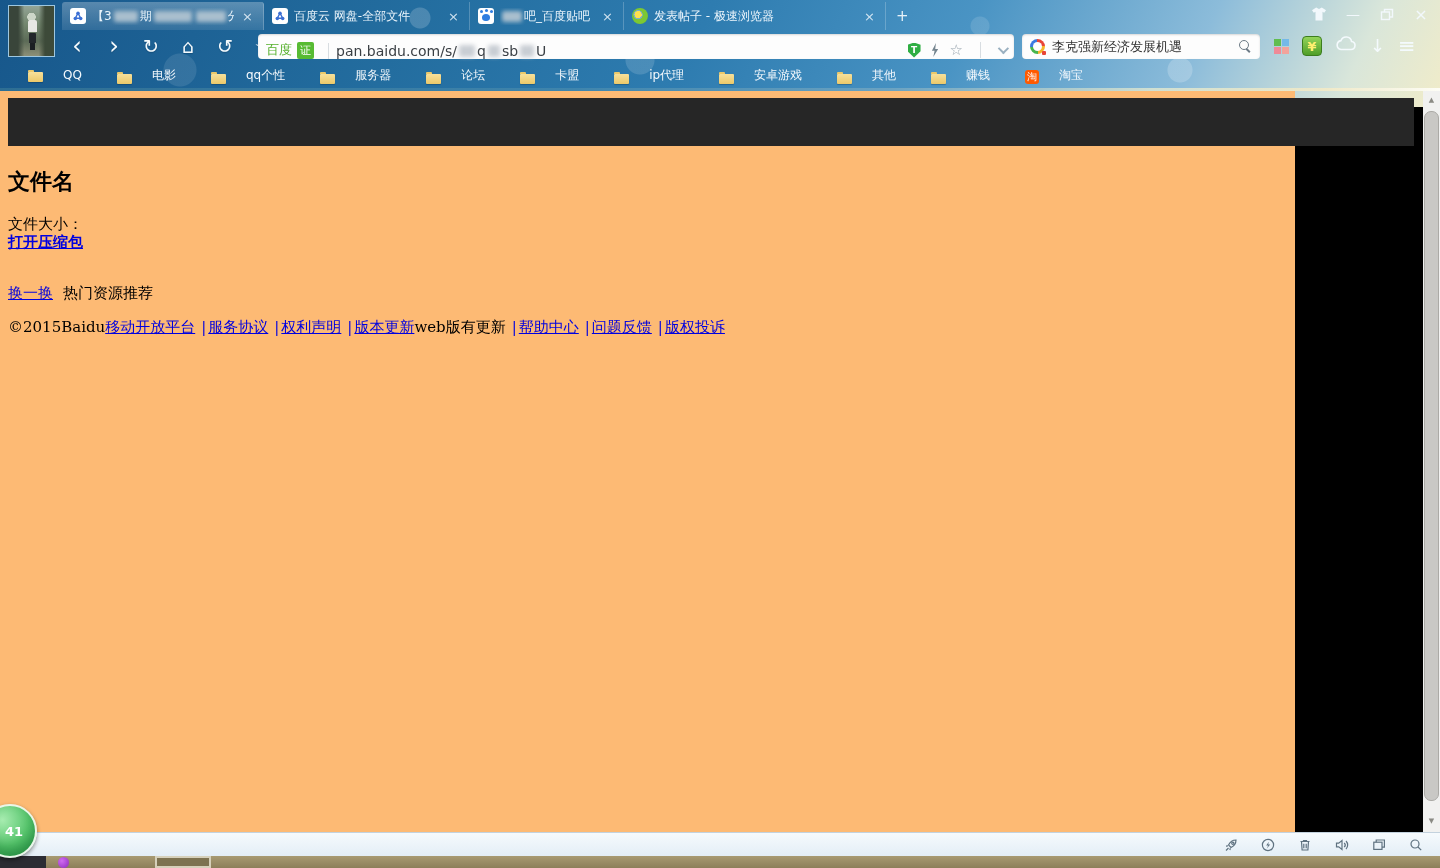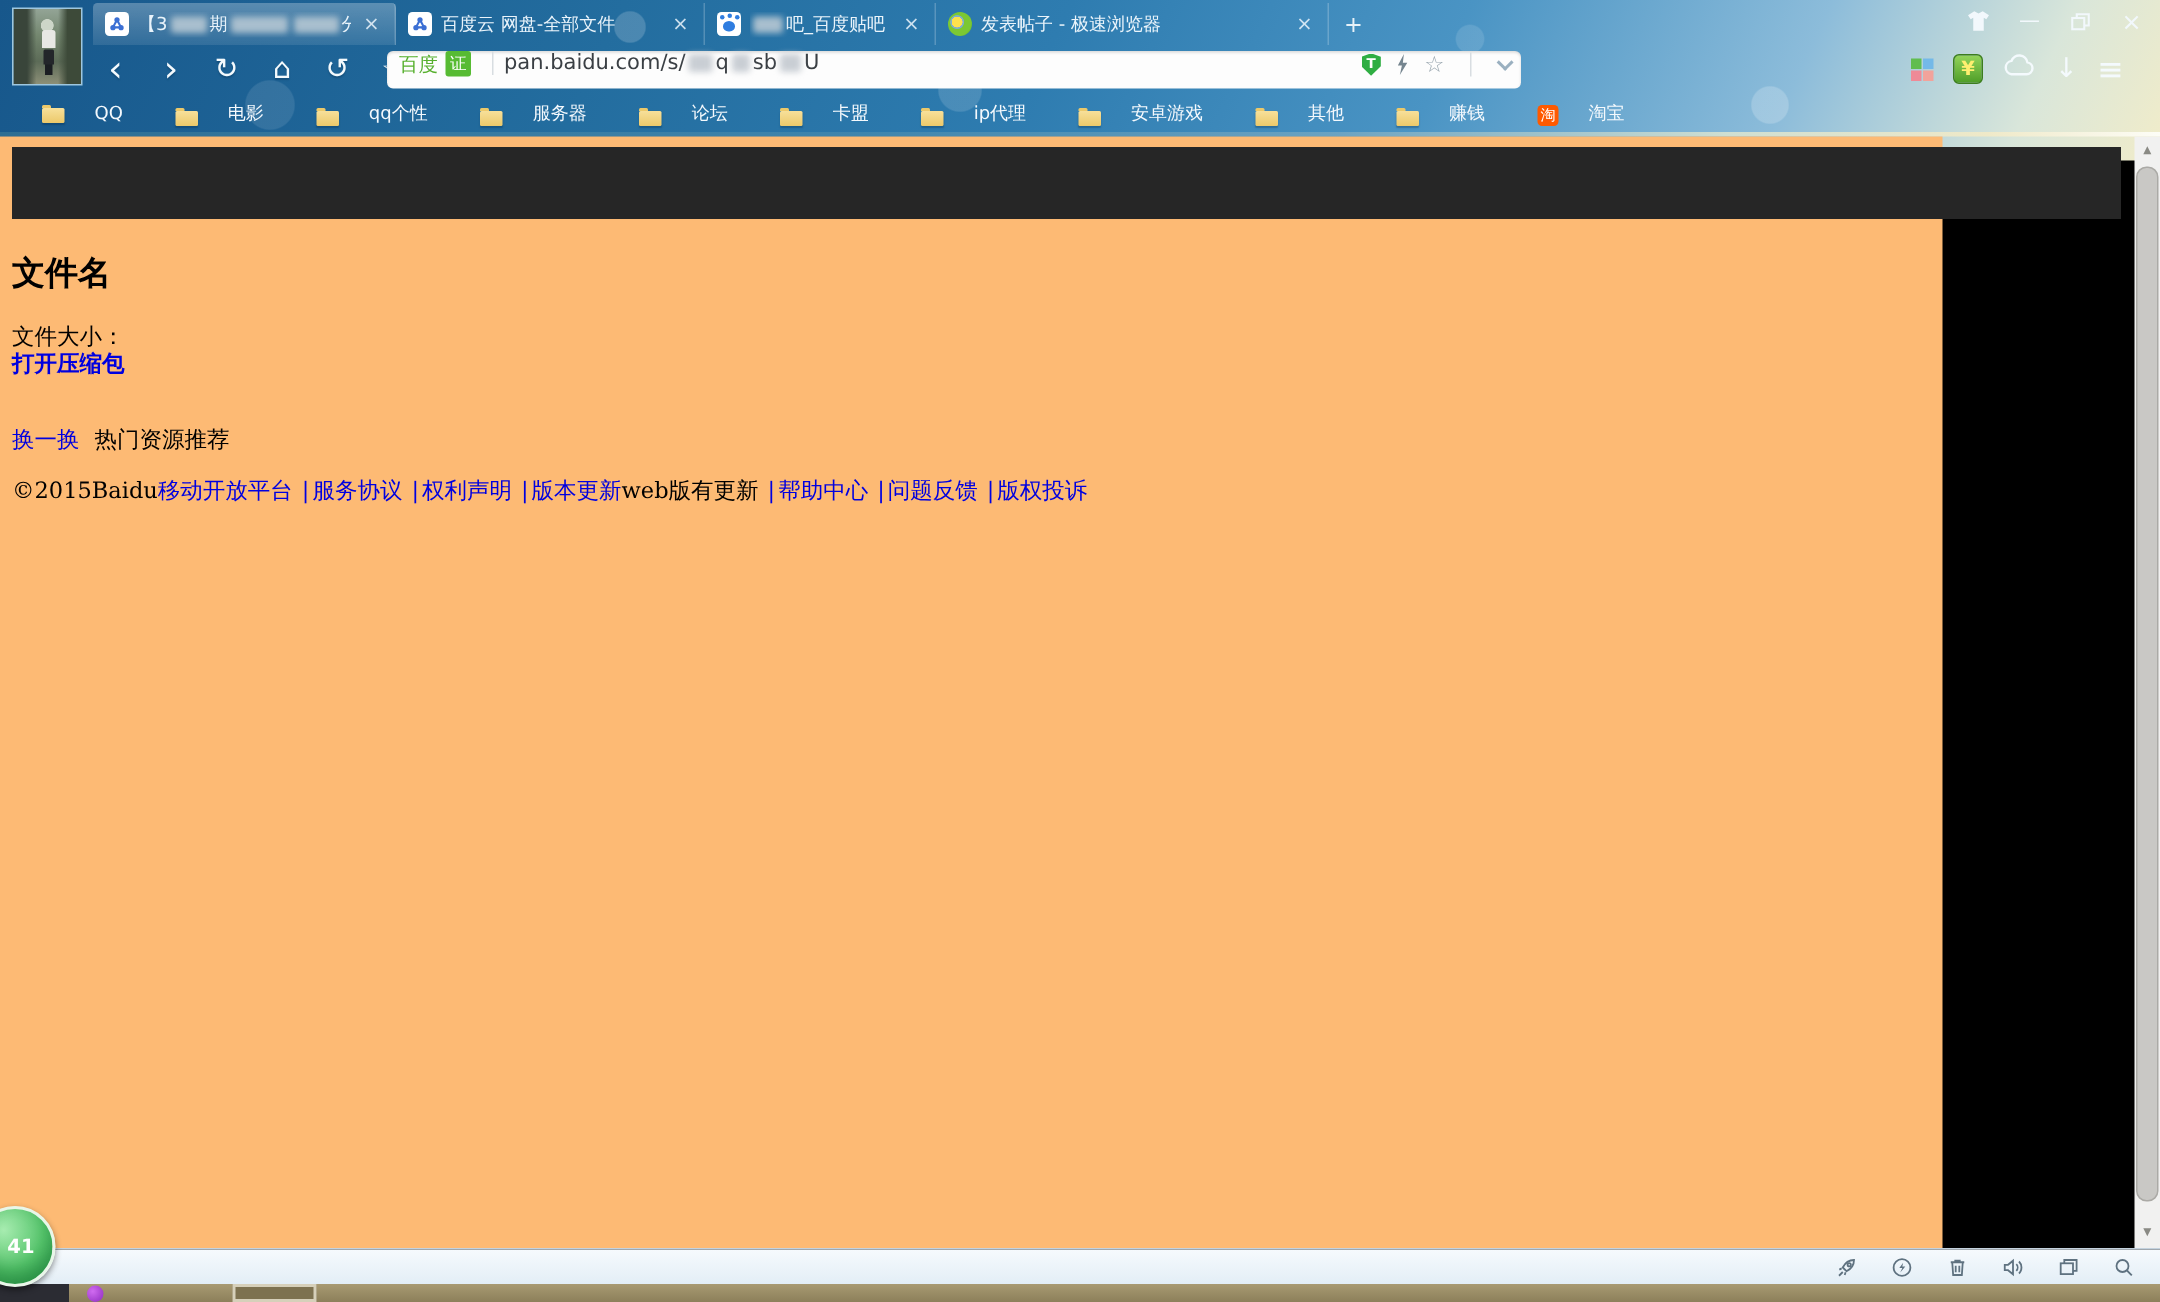--- a/index.html
+++ b/index.html
@@ -54,21 +54,21 @@
   .wc { color:#f2f8fc; width:18px; height:18px; display:flex; align-items:center; justify-content:center; font-size:14px; }
 
   
   .toolbar { position:absolute; left:0; top:30px; right:0; height:32px; }
   .navicons { position:absolute; left:66px; top:0; height:32px; display:flex; gap:15px; align-items:center;
     color:#f4fafd; }
   .nv { font-size:19px; line-height:1; width:22px; text-align:center; text-shadow:0 1px 1px rgba(0,40,70,.3); }
   .nv.small { font-size:17px; }
 
   .addressbar { position:absolute; left:258px; top:4px; width:756px; height:25px; background:#fdfdfd;
-    border-radius:4px; display:flex; align-items:flex-start; padding:0 8px; box-shadow:inset 0 1px 2px rgba(0,0,0,.15); }
+    border-radius:4px; display:flex; align-items:flex-end; padding:0 8px; box-shadow:inset 0 1px 2px rgba(0,0,0,.15); }
   .site-label { color:#57b02e; font-size:13px; margin-right:5px; white-space:nowrap; }
   .verify-badge { background:#57bb33; color:#fff; font-size:11px; width:17px; height:17px; border-radius:2px;
     display:flex; align-items:center; justify-content:center; margin-right:7px; }
   .ab-div { width:1px; height:16px; background:#d8dde1; margin:0 7px; }
   .url { font-size:14px; color:#3a3f44; white-space:nowrap; display:flex; align-items:center; }
   .ab-right { margin-left:auto; display:flex; align-items:center; gap:10px; }
   .shield { width:13px; height:15px; background:#2fae43; color:#fff; font-size:9px; font-weight:bold;
     display:flex; align-items:center; justify-content:center;
     clip-path:polygon(50% 0,100% 15%,100% 58%,50% 100%,0 58%,0 15%); }
   .bolt { width:9px; height:14px; background:#75858f;
@@ -113,21 +113,21 @@
   .page { position:absolute; left:0; top:91px; width:1295px; height:741px; background:#fdba74;
     font-family:"DejaVu Serif", serif; color:#000;padding-left:32px; }
   .banner { position:absolute; left:8px; top:7px; width:1406px; height:48px; background:#262626; }
   .pg-title { position:absolute; left:8px; top:76px; font-size:22px; font-weight:bold; }
   .pg-line { position:absolute; left:8px; font-size:15px; line-height:18px; white-space:nowrap; }
   .ln-size { top:124px; }
   .ln-open { top:142px; }
   .ln-share { top:160px; }
   .ln-change { top:193px; }
   .ln-footer { top:227px; }
-  a.blue { color:#0000e0; cursor:pointer; }
+  a.blue { color:#0000e0; text-decoration:underline; cursor:pointer; }
   a.blue.bold { font-weight:bold; }
   .blacksep { color:#000; margin:0 6px; }
   .bluesep { color:#0000e0; margin:0 2px 0 6px; text-decoration:none; }
   .bold-black { font-weight:normal; }
   .hot { margin-left:10px; }
 
   
   .scroll { position:absolute; left:1423px; top:91px; width:17px; height:741px; background:#f1f1f0; }
   .sb-arrow { position:absolute; left:0; width:17px; height:14px; color:#8a8a84; font-size:7px;
     display:flex; align-items:center; justify-content:center; }
@@ -249,20 +249,25 @@
           </span>
         <span class="ab-right">
           <span class="shield">T</span>
           <span class="bolt"></span>
           <span class="graystar">☆</span>
           <span class="ab-div"></span>
           <span class="chev"></span>
         </span>
       </div>
 
+      <div class="searchbox">
+        <span class="qring"></span>
+        <span class="search-text">李克强新经济发展机遇</span>
+        <span class="mag"></span>
+      </div>
 
       <div class="right-icons">
         <span class="gridic">
           <i style="background:#61bd4f"></i>
             <i style="background:#74b9e8"></i>
           <i style="background:#ef8a97"></i>
             <i style="background:#f2a39b"></i>
         </span>
         <span class="money">¥</span>
         <span>

